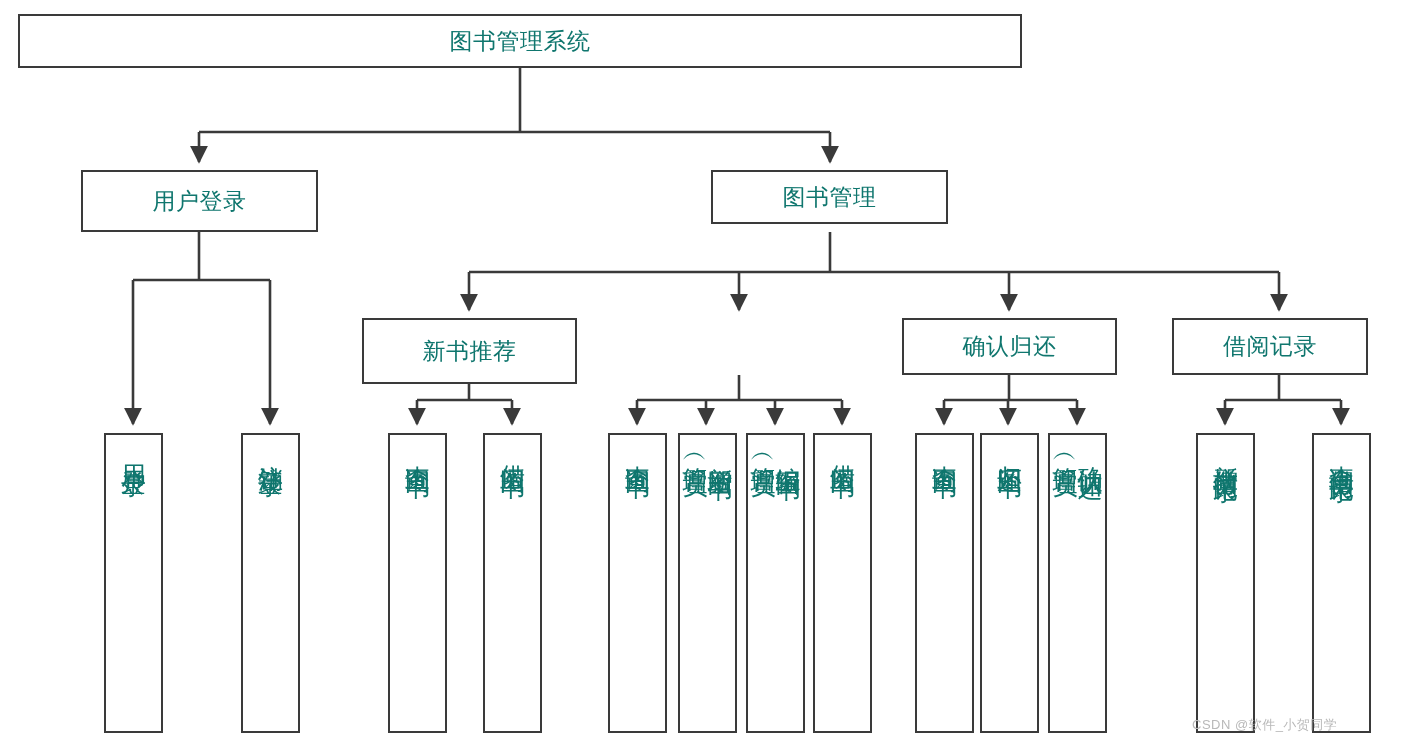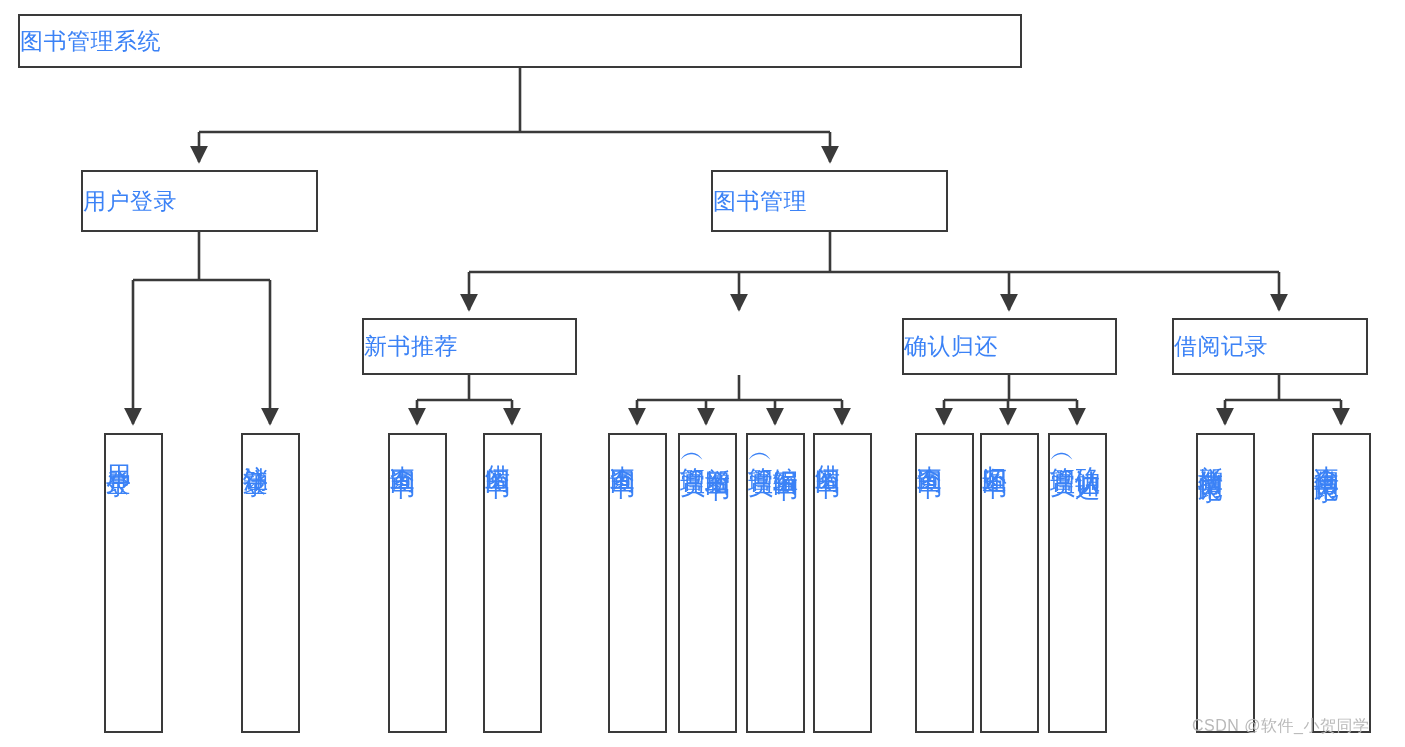--- a/index.html
+++ b/index.html
@@ -23,21 +23,22 @@
     height: 747px;
     pointer-events: none;
   }
   .node {
     position: absolute;
     box-sizing: border-box;
     border: 2px solid #3a3a3a;
     background: #ffffff;
     display: flex;
     align-items: center;
-    color: #3b82f6;
+    justify-content: center;
+    color: #0f766e;
   }
   .node .label {
     display: block;
     text-align: center;
     line-height: 1.22;
     white-space: pre;
   }
   .node.horiz .label {
     font-size: 23px;
     letter-spacing: 0.5px;
@@ -50,21 +51,21 @@
     writing-mode: vertical-rl;
     text-orientation: upright;
     font-size: 25px;
     letter-spacing: 3px;
     line-height: 1;
   }
   .watermark {
     position: absolute;
     left: 1192px;
     top: 716px;
-    font-size: 16px;
+    font-size: 13px;
     color: #b9b9b9;
     white-space: pre;
     letter-spacing: 0.5px;
   }
 </style>
 </head>
 <body>
 
 <div id="canvas">
 
@@ -118,25 +119,25 @@
     </g>
   </svg>
 
   <div class="node horiz" style="left:18px; top:14px; width:1004px; height:54px;">
     <span class="label">图书管理系统</span>
   </div>
 
   <div class="node horiz" style="left:81px; top:170px; width:237px; height:62px;">
     <span class="label">用户登录</span>
   </div>
-  <div class="node horiz" style="left:711px; top:170px; width:237px; height:62px;">
+  <div class="node horiz" style="left:711px; top:170px; width:237px; height:54px;">
     <span class="label">图书管理</span>
   </div>
 
-  <div class="node horiz" style="left:362px; top:318px; width:215px; height:57px;">
+  <div class="node horiz" style="left:362px; top:318px; width:215px; height:66px;">
     <span class="label">新书推荐</span>
   </div>
   <div class="node horiz" style="left:902px; top:318px; width:215px; height:57px;">
     <span class="label">确认归还</span>
   </div>
   <div class="node horiz" style="left:1172px; top:318px; width:196px; height:57px;">
     <span class="label">借阅记录</span>
   </div>
 
   <div class="node vert" style="left:104px; top:433px; width:59px; height:300px;">

